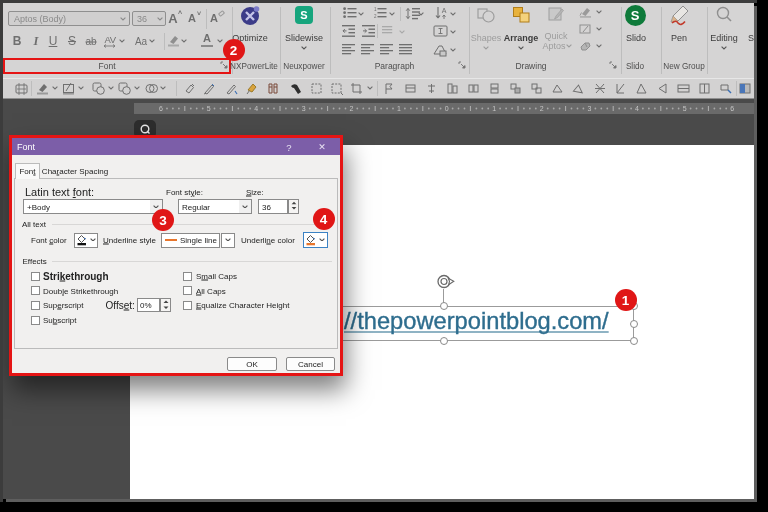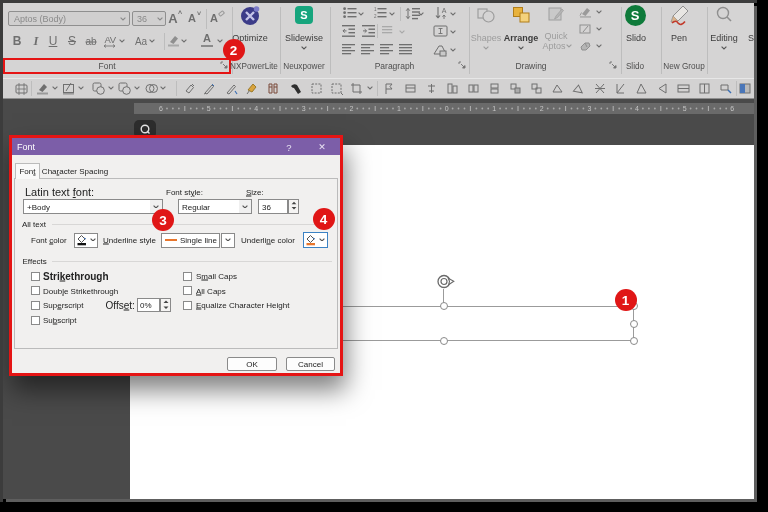--- a/index.html
+++ b/index.html
@@ -696,20 +696,21 @@
       </div>
 <div class="abs" style="left:127px;top:142px;width:624px;height:354px;background:#fff"></div>
 <div class="abs" style="left:131px;top:116.5px;width:22px;height:18px;background:#2d2d2d;border-radius:5px"></div>
 <div class="abs" style="left:137px;top:121px;width:11px;height:11px">
         <svg width="11" height="11" style="" viewBox="0 0 11 11">
           <circle cx="5" cy="5" r="3.8" fill="none" stroke="#e8e8e8" stroke-width="1.4"></circle>
           <path d="M7 7 l2.5 2.5" stroke="#e8e8e8" stroke-width="1.4"></path>
         </svg>
       </div>
 <div class="abs" style="left:300px;top:303px;width:331px;height:35px;border:1px solid #9b9b9b;background:transparent"></div>
+<div class="abs" style="left:341px;top:305px;font-size:23.7px;color:#2e6d8e;white-space:nowrap;letter-spacing:0px;text-decoration:underline;text-decoration-color:#8fb3c4;text-decoration-thickness:1.5px;text-underline-offset:1.5px;text-decoration-skip-ink:none;-webkit-text-stroke:0.35px #2e6d8e">//thepowerpointblog.com/</div>
 <div class="abs" style="left:432.5px;top:270.5px;width:19px;height:15px">
         <svg width="19" height="15" style="" viewBox="0 0 19 15">
           <circle cx="8" cy="7.5" r="6" fill="none" stroke="#6a6a6a" stroke-width="1.3"></circle>
           <circle cx="8" cy="7.5" r="3" fill="none" stroke="#6a6a6a" stroke-width="1.2"></circle>
           <path d="M12.2 4.2 L17.8 7.2 L12.6 10.8 L13.5 7.4 Z" fill="#fff" stroke="#6a6a6a" stroke-width="1.1"></path>
         </svg>
       </div>
 <div class="abs" style="left:440px;top:286px;width:1px;height:17px;background:#9b9b9b"></div>
 <div class="abs" style="left:436.5px;top:299px;width:8px;height:8px;background:#fff;border:1.2px solid #8a8a8a;border-radius:50%"></div>
 <div class="abs" style="left:627px;top:299px;width:8px;height:8px;background:#fff;border:1.2px solid #8a8a8a;border-radius:50%"></div>

